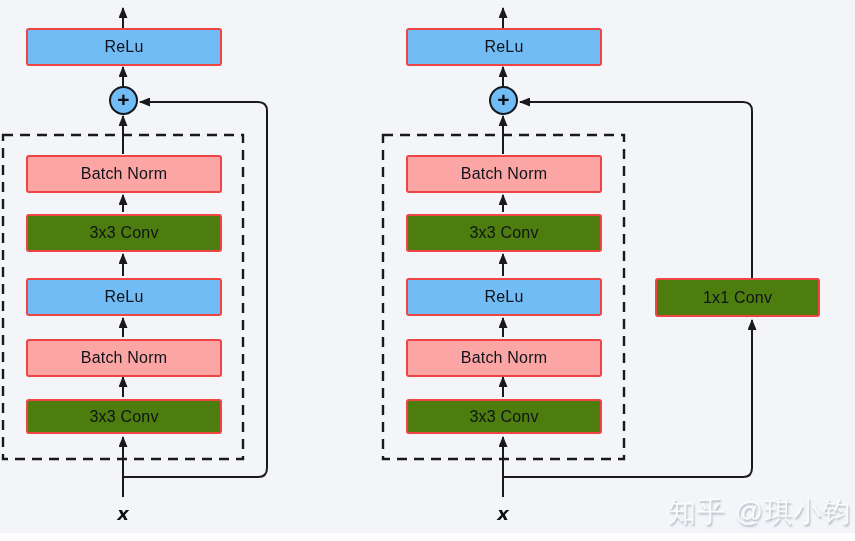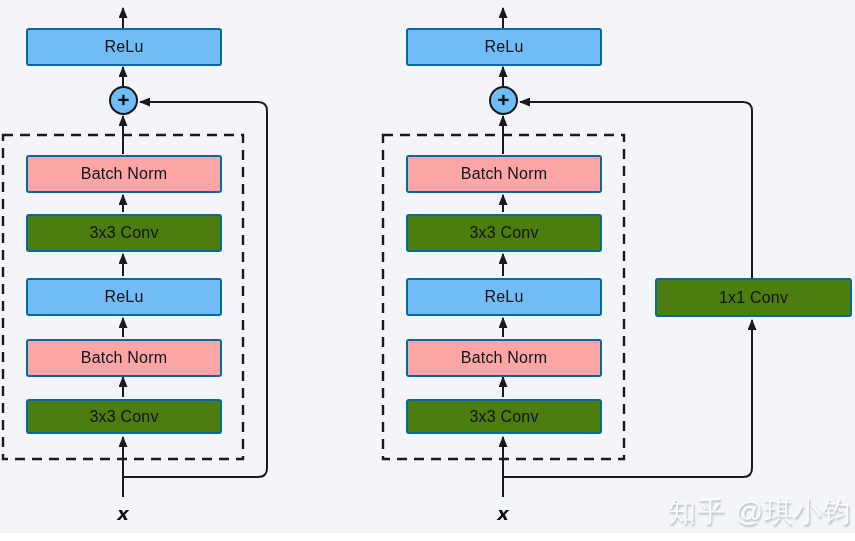--- a/index.html
+++ b/index.html
@@ -12,21 +12,21 @@
   }
   .bottom-strip{
     position:absolute;left:0;top:533px;width:855px;height:8px;
     background:#ffffff;
   }
   svg.wires{position:absolute;left:0;top:0;}
   .wire{stroke:#1a1a1a;stroke-width:2;fill:none;}
   .dashedbox{stroke:#1a1a1a;stroke-width:2.4;fill:none;stroke-dasharray:10 7;}
   .node{
     position:absolute;box-sizing:border-box;
-    border:2px solid #0369a1;border-radius:3px;
+    border:2px solid #ef4444;border-radius:3px;
     display:flex;align-items:center;justify-content:center;
     font-size:16px;color:#101318;letter-spacing:.2px;
   }
   .relu{background:#72bcf5;}
   .conv{background:#4d7c0f;}
   .bn{background:#fca5a5;}
   .sum{
     position:absolute;box-sizing:border-box;
     width:29px;height:29px;border-radius:50%;
     border:2.5px solid #14171c;background:#72bcf5;
@@ -103,20 +103,20 @@
   <div class="sum" style="left:489px;top:86px">
     <span>+</span>
   </div>
 
   <div class="node bn" style="left:406px;top:155px;width:196px;height:38px">Batch Norm</div>
   <div class="node conv" style="left:406px;top:214px;width:196px;height:38px">3x3 Conv</div>
   <div class="node relu" style="left:406px;top:278px;width:196px;height:38px">ReLu</div>
   <div class="node bn" style="left:406px;top:339px;width:196px;height:38px">Batch Norm</div>
   <div class="node conv" style="left:406px;top:399px;width:196px;height:35px">3x3 Conv</div>
 
-  <div class="node conv" style="left:655px;top:278px;width:197px;height:39px">1x1 Conv</div>
+  <div class="node conv" style="left:655px;top:278px;width:165px;height:39px">1x1 Conv</div>
 
   <div class="xlabel" style="left:483px;top:503px">x</div>
 
   <div class="watermark">知乎 @琪小钧</div>
   <div class="bottom-strip"></div>
 
 </div>
 
 </body></html>

